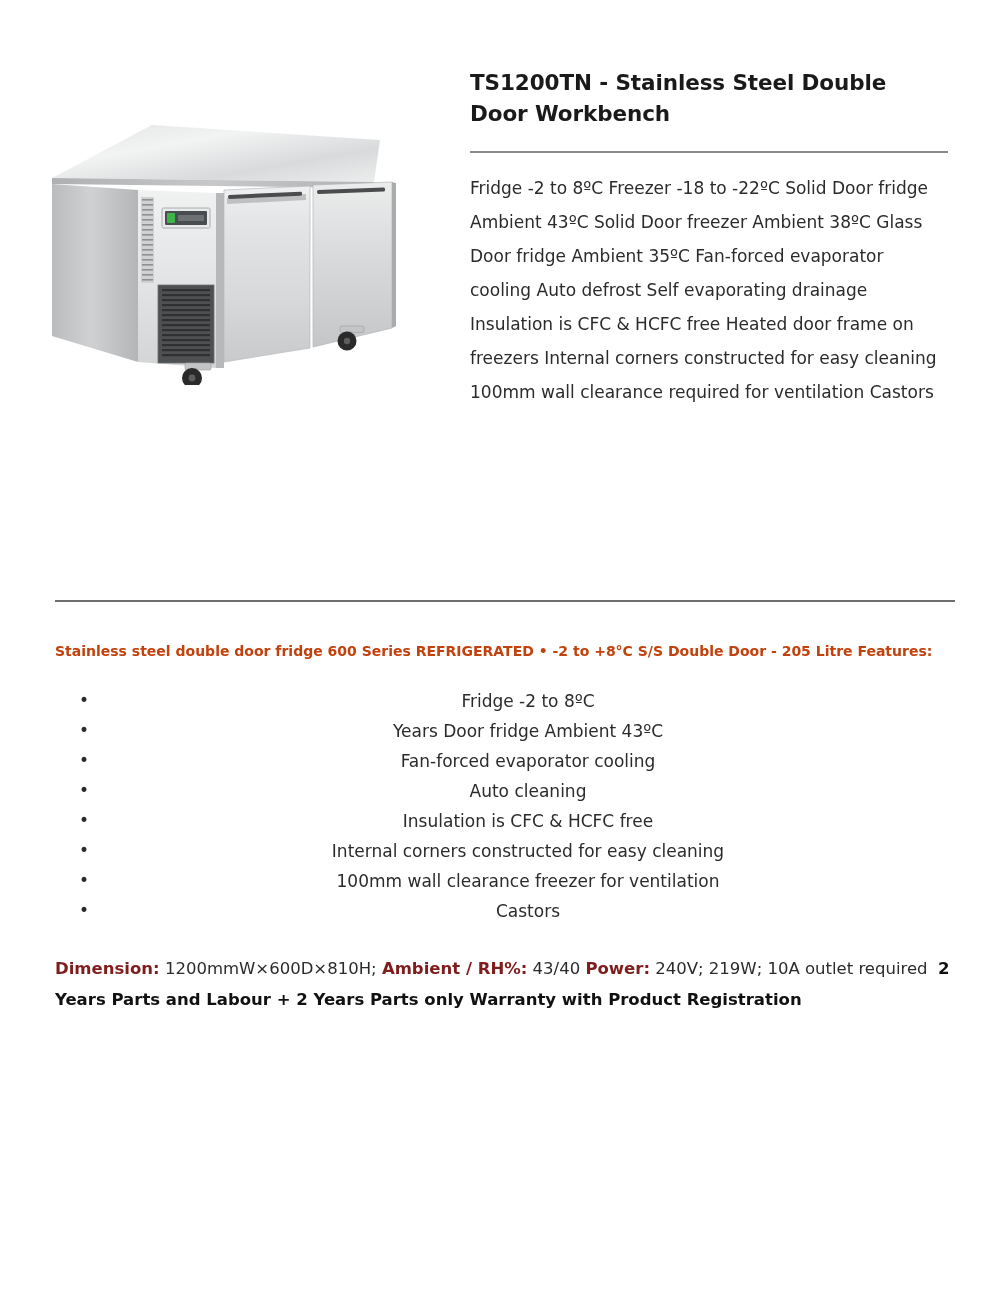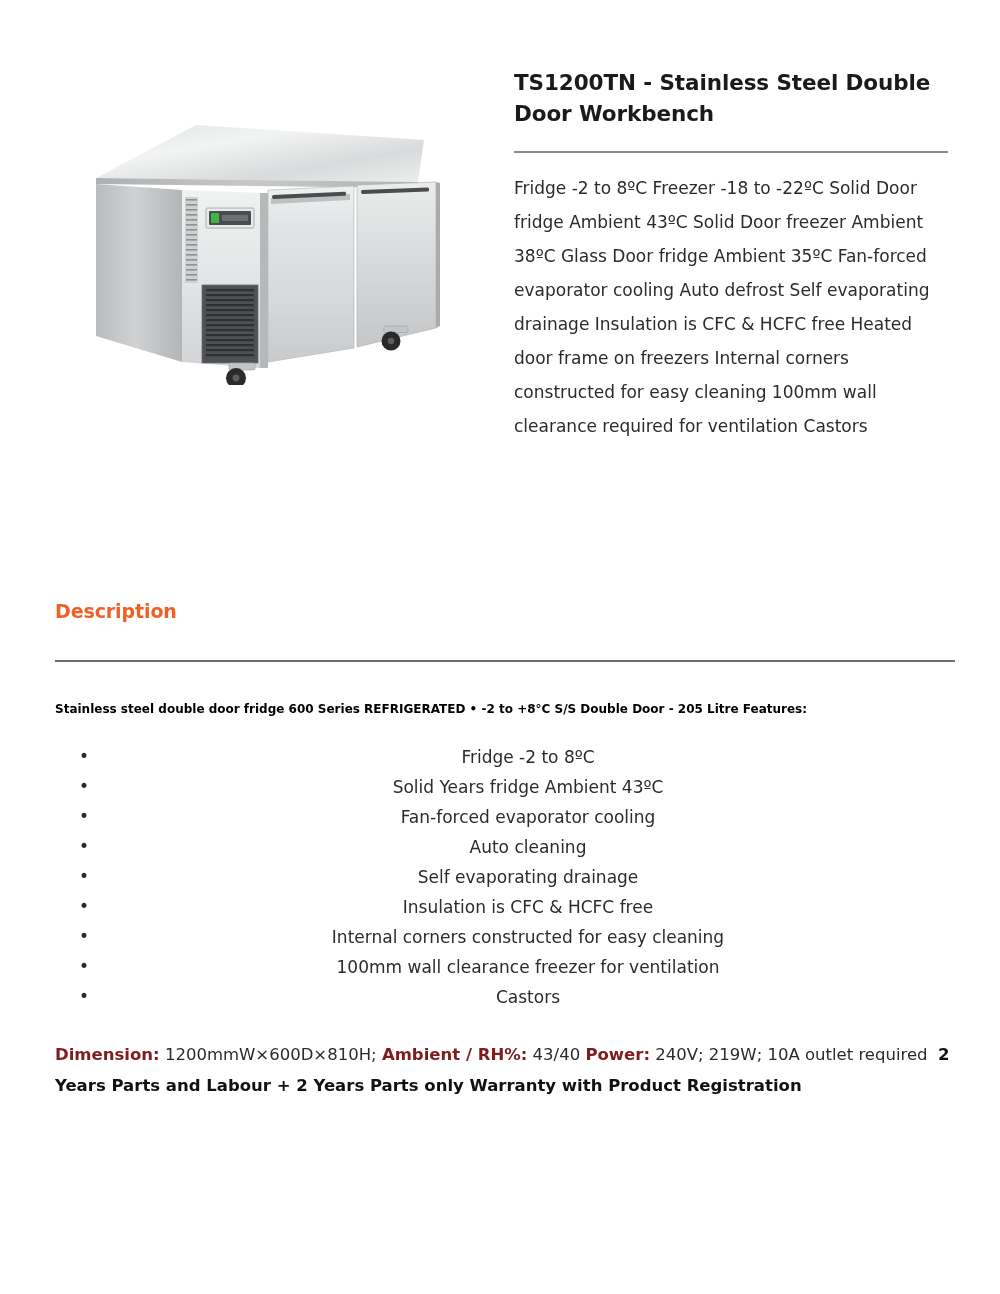--- a/index.html
+++ b/index.html
@@ -6,21 +6,21 @@
   html, body { margin: 0; padding: 0; }
   body {
     width: 1000px;
     height: 1294px;
     background: #ffffff;
     font-family: "DejaVu Sans", "Liberation Sans", sans-serif;
     color: #222222;
     overflow: hidden;
   }
 
-  .page { position: relative; width: 1000px; height: 1060px; padding-left: 44px; }
+  .page { position: relative; width: 1000px; height: 1060px; }
 
   
   .top-section {
     display: flex;
     align-items: flex-start;
     padding: 0;
   }
 
   .product-image-col {
     width: 470px;
@@ -76,24 +76,24 @@
 
   .description-heading {
     color: #ef6024;
     font-size: 19px;
     font-weight: bold;
     margin: 0 0 38px 0;
     letter-spacing: -0.1px;
   }
 
   .intro-paragraph {
-    font-size: 12px;
+    font-size: 14px;
     font-weight: bold;
     line-height: 1.95;
-    color: #000000;
+    color: #c2410c;
     margin: 36px 0 0 0;
   }
 
   .feature-list {
     margin: 22px 0 0 0;
     padding-left: 46px;
     list-style: none;
     text-align: center;
   }
   .feature-list li {
@@ -262,31 +262,29 @@
     </div>
 
     <div class="product-info-col">
       <h1 class="product-title">TS1200TN - Stainless Steel Double Door Workbench</h1>
       <hr class="rule">
       <p class="product-summary">Fridge -2 to 8ºC Freezer -18 to -22ºC Solid Door fridge Ambient 43ºC Solid Door freezer Ambient 38ºC Glass Door fridge Ambient 35ºC Fan-forced evaporator cooling Auto defrost Self evaporating drainage Insulation is CFC &amp; HCFC free Heated door frame on freezers Internal corners constructed for easy cleaning 100mm wall clearance required for ventilation Castors</p>
     </div>
   </div>
 
   <div class="description-section">
-    <h2 class="description-heading">Description</h2>
     <hr class="rule-desc">
 
     <p class="intro-paragraph">Stainless steel double door fridge 600 Series  REFRIGERATED • -2 to +8°C  S/S Double Door - 205 Litre  Features:</p>
 
     <ul class="feature-list">
       <li>Fridge -2 to 8ºC</li>
-      <li>Solid Years fridge Ambient 43ºC</li>
+      <li>Years Door fridge Ambient 43ºC</li>
       <li>Fan-forced evaporator cooling</li>
       <li>Auto cleaning</li>
-      <li>Self evaporating drainage</li>
       <li>Insulation is CFC &amp; HCFC free</li>
       <li>Internal corners constructed for easy cleaning</li>
       <li>100mm wall clearance freezer for ventilation</li>
       <li>Castors</li>
     </ul>
 
     <p class="spec-paragraph"><b>Dimension:</b> <span>1200mmW×600D×810H;</span> <b>Ambient / RH%:</b> <span>43/40</span> <b>Power:</b> <span>240V; 219W; 10A outlet required</span>&nbsp; <span class="spec-warranty">2 Years Parts and Labour + 2 Years Parts only Warranty with Product Registration</span></p>
   </div>
 
 </div>

